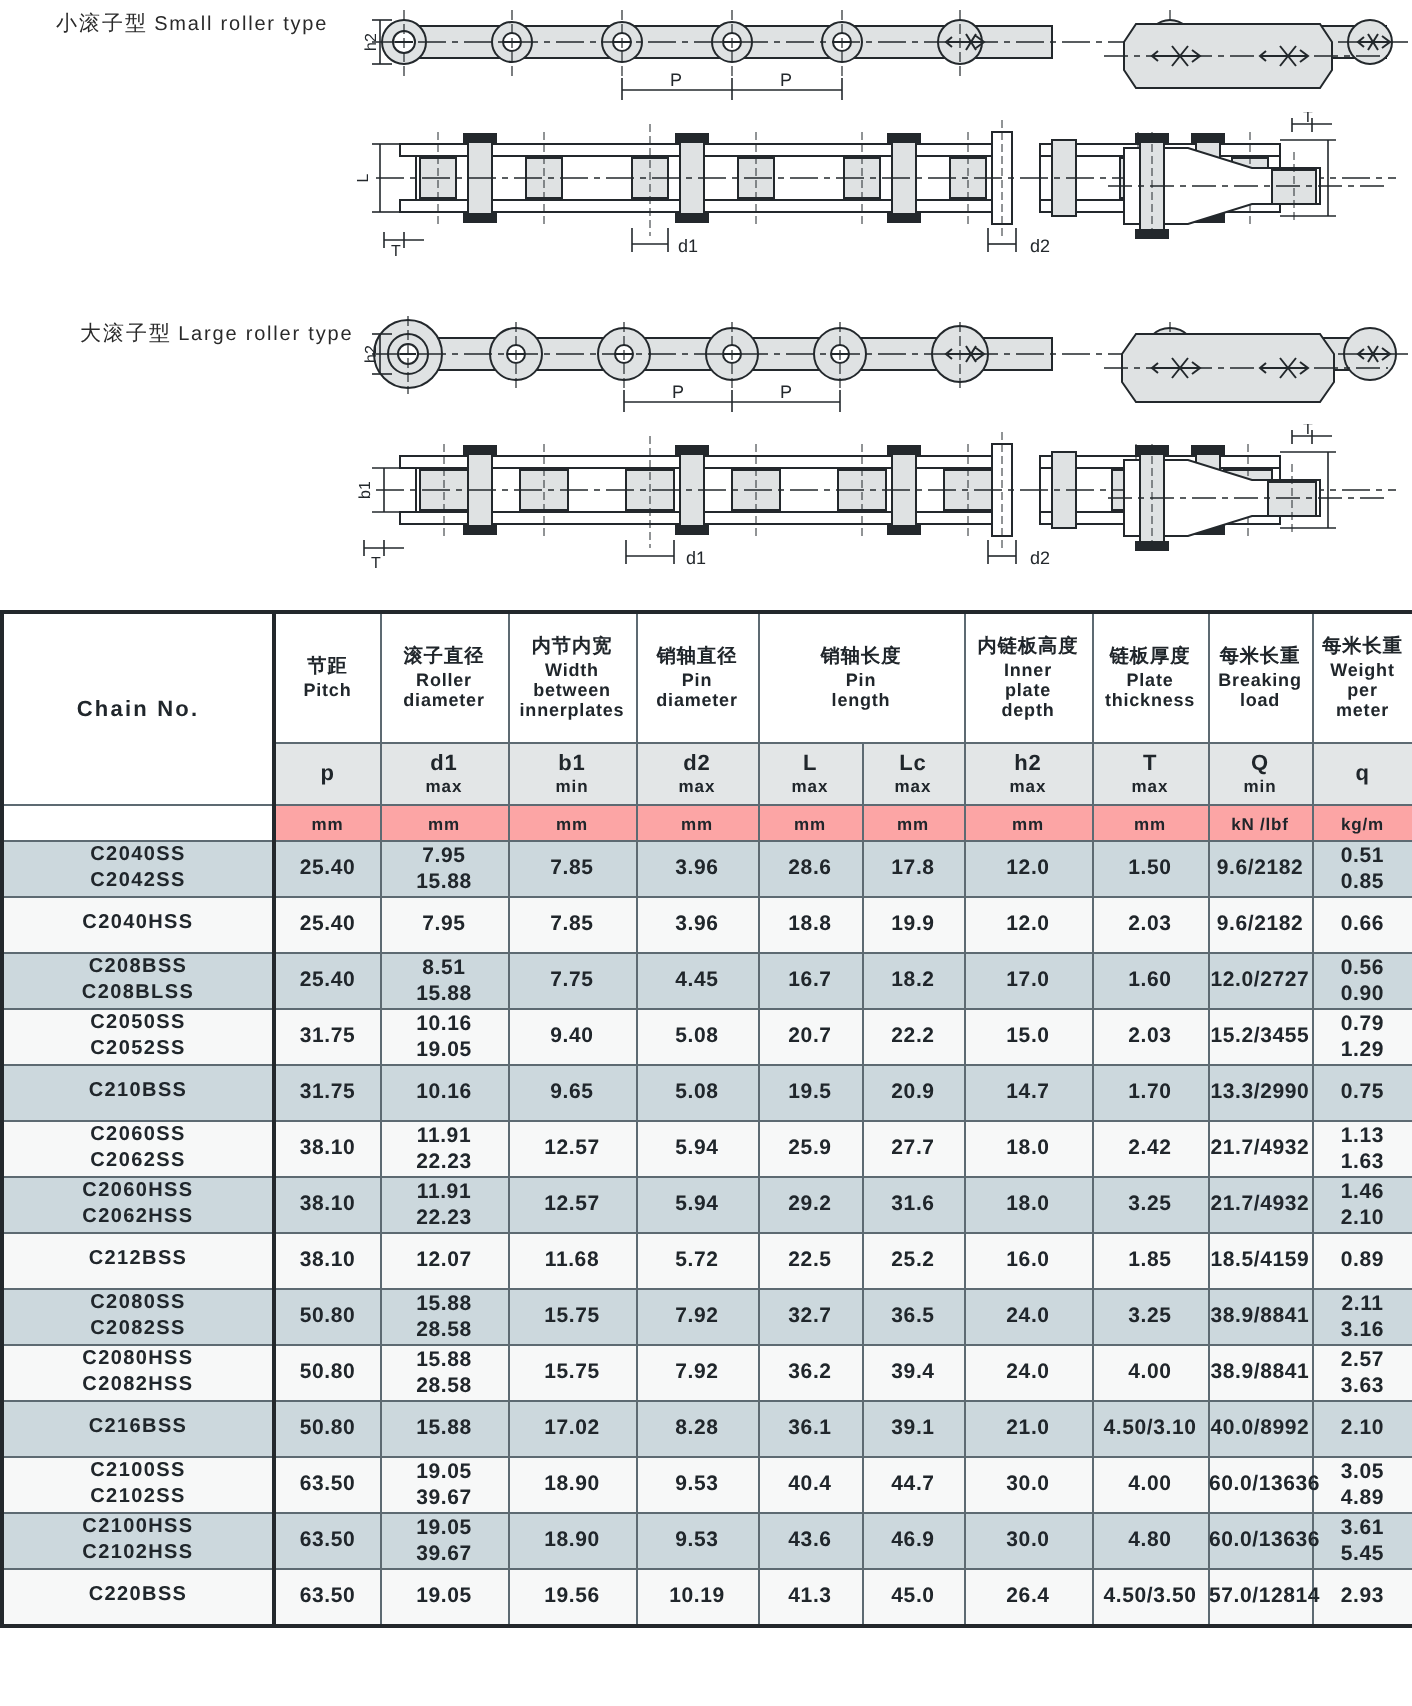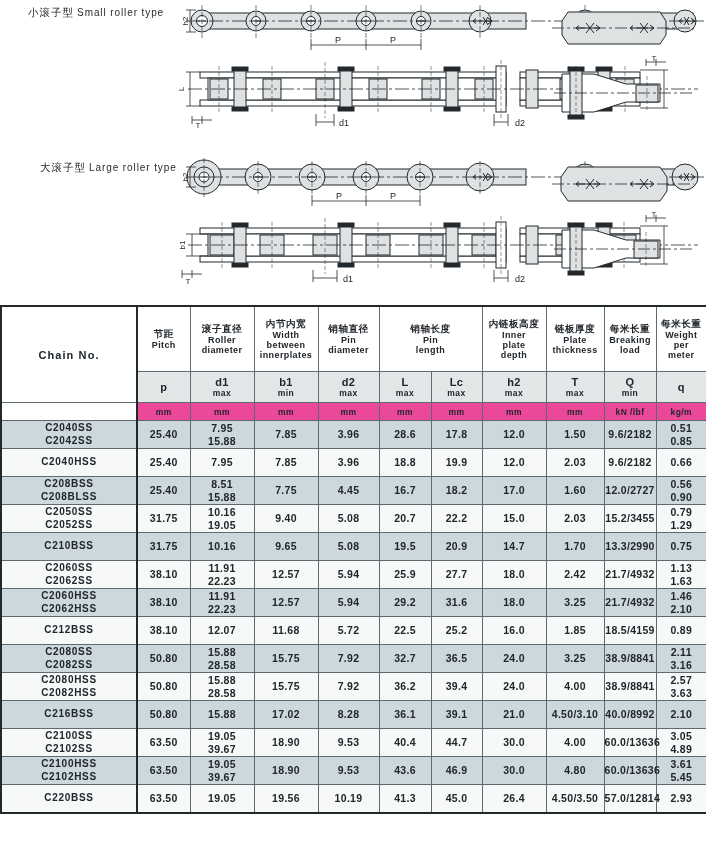--- a/index.html
+++ b/index.html
@@ -37,21 +37,21 @@
     font-weight:bold;
   }
   .hdr-cn{font-size:9.6px;letter-spacing:.5px;display:block;line-height:12px;}
   .hdr-en{font-size:9px;letter-spacing:.4px;display:block;line-height:10px;font-weight:bold;}
   .sym{font-size:11px;font-weight:bold;letter-spacing:.4px;display:block;line-height:12px;}
   .symq{font-size:8.5px;font-weight:bold;display:block;line-height:10px;letter-spacing:.5px;}
   .unit{font-size:8.5px;font-weight:bold;letter-spacing:.4px;}
 
   tr.row-head-top td{height:64px;background:#ffffff;}
   tr.row-head-sym td{height:30px;background:#e3e6e7;}
-  tr.row-head-unit td{height:17px;background:#ec4899;}
+  tr.row-head-unit td{height:17px;background:#fca5a5;}
 
   td.chainname{
     font-size:11px;letter-spacing:1.1px;background:#fff;font-weight:bold;
   }
   tbody tr.data td{height:27px;font-size:10.5px;letter-spacing:.3px;}
   tbody tr.data.shade td{background:#ccd8dd;}
   tbody tr.data.plain td{background:#f7f8f8;}
   tbody tr.data td.cn{font-size:10px;letter-spacing:.7px;line-height:12px;}
   .two-line{display:block;line-height:12.5px;}
   .thick-right{border-right:2px solid #23282c !important;}

